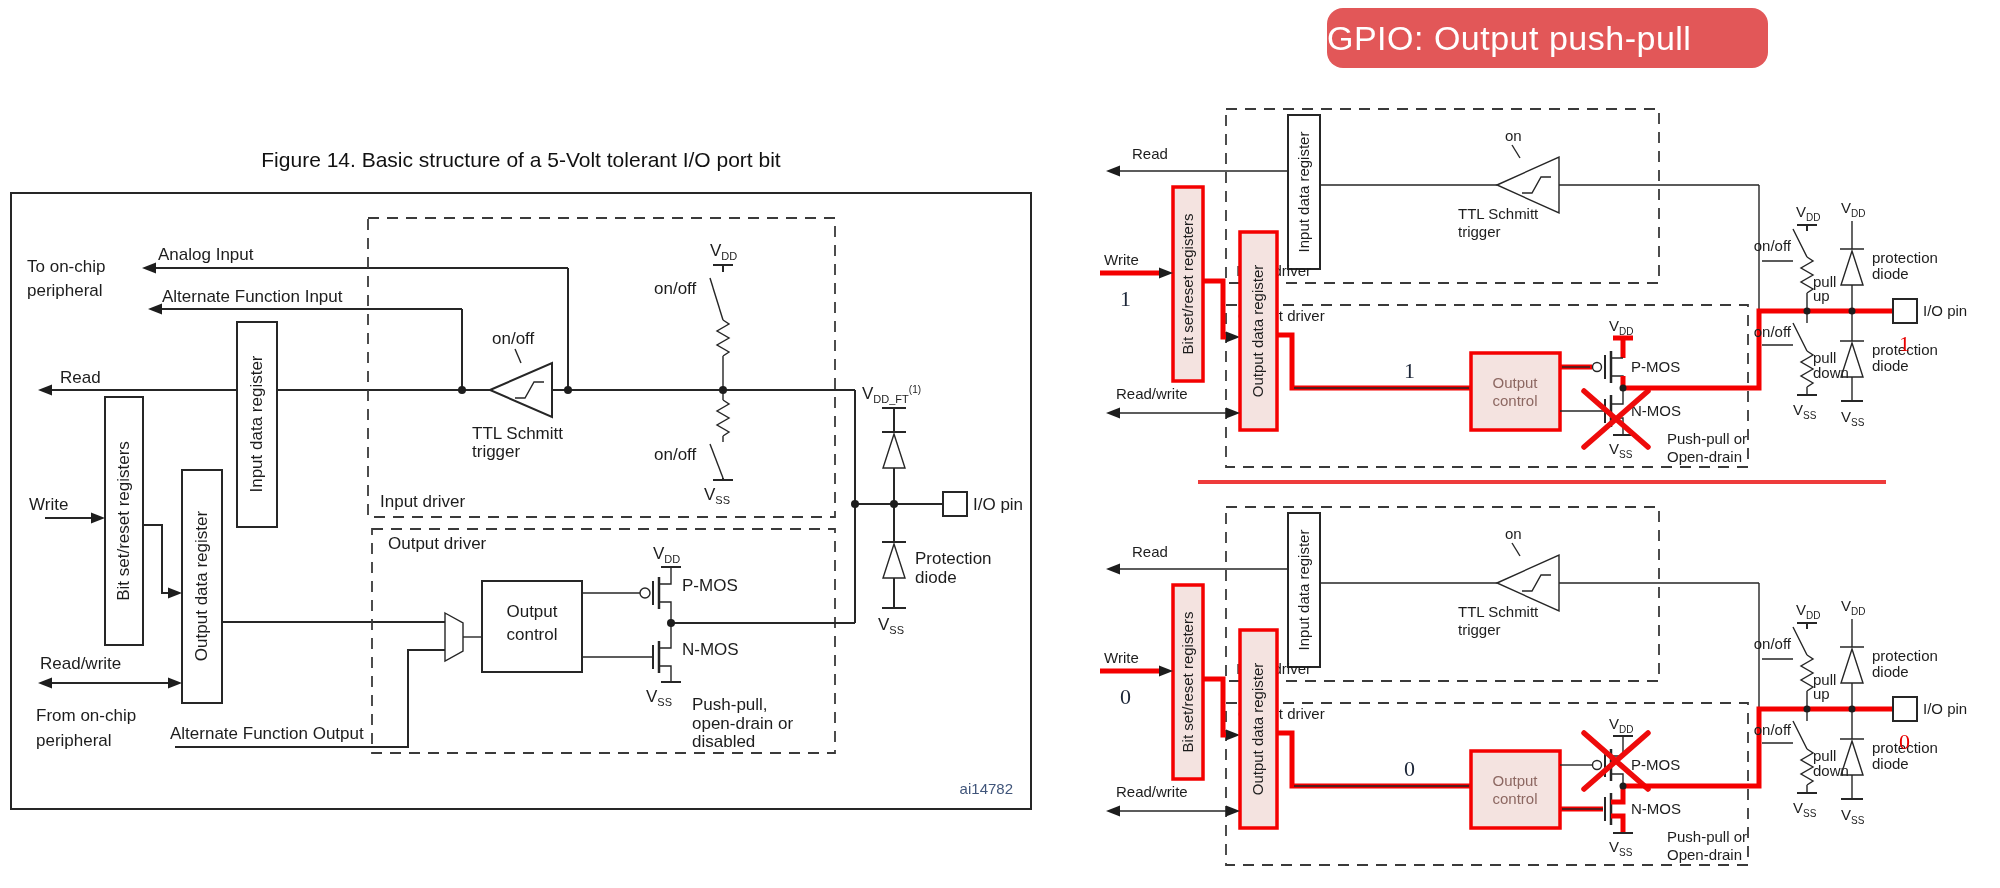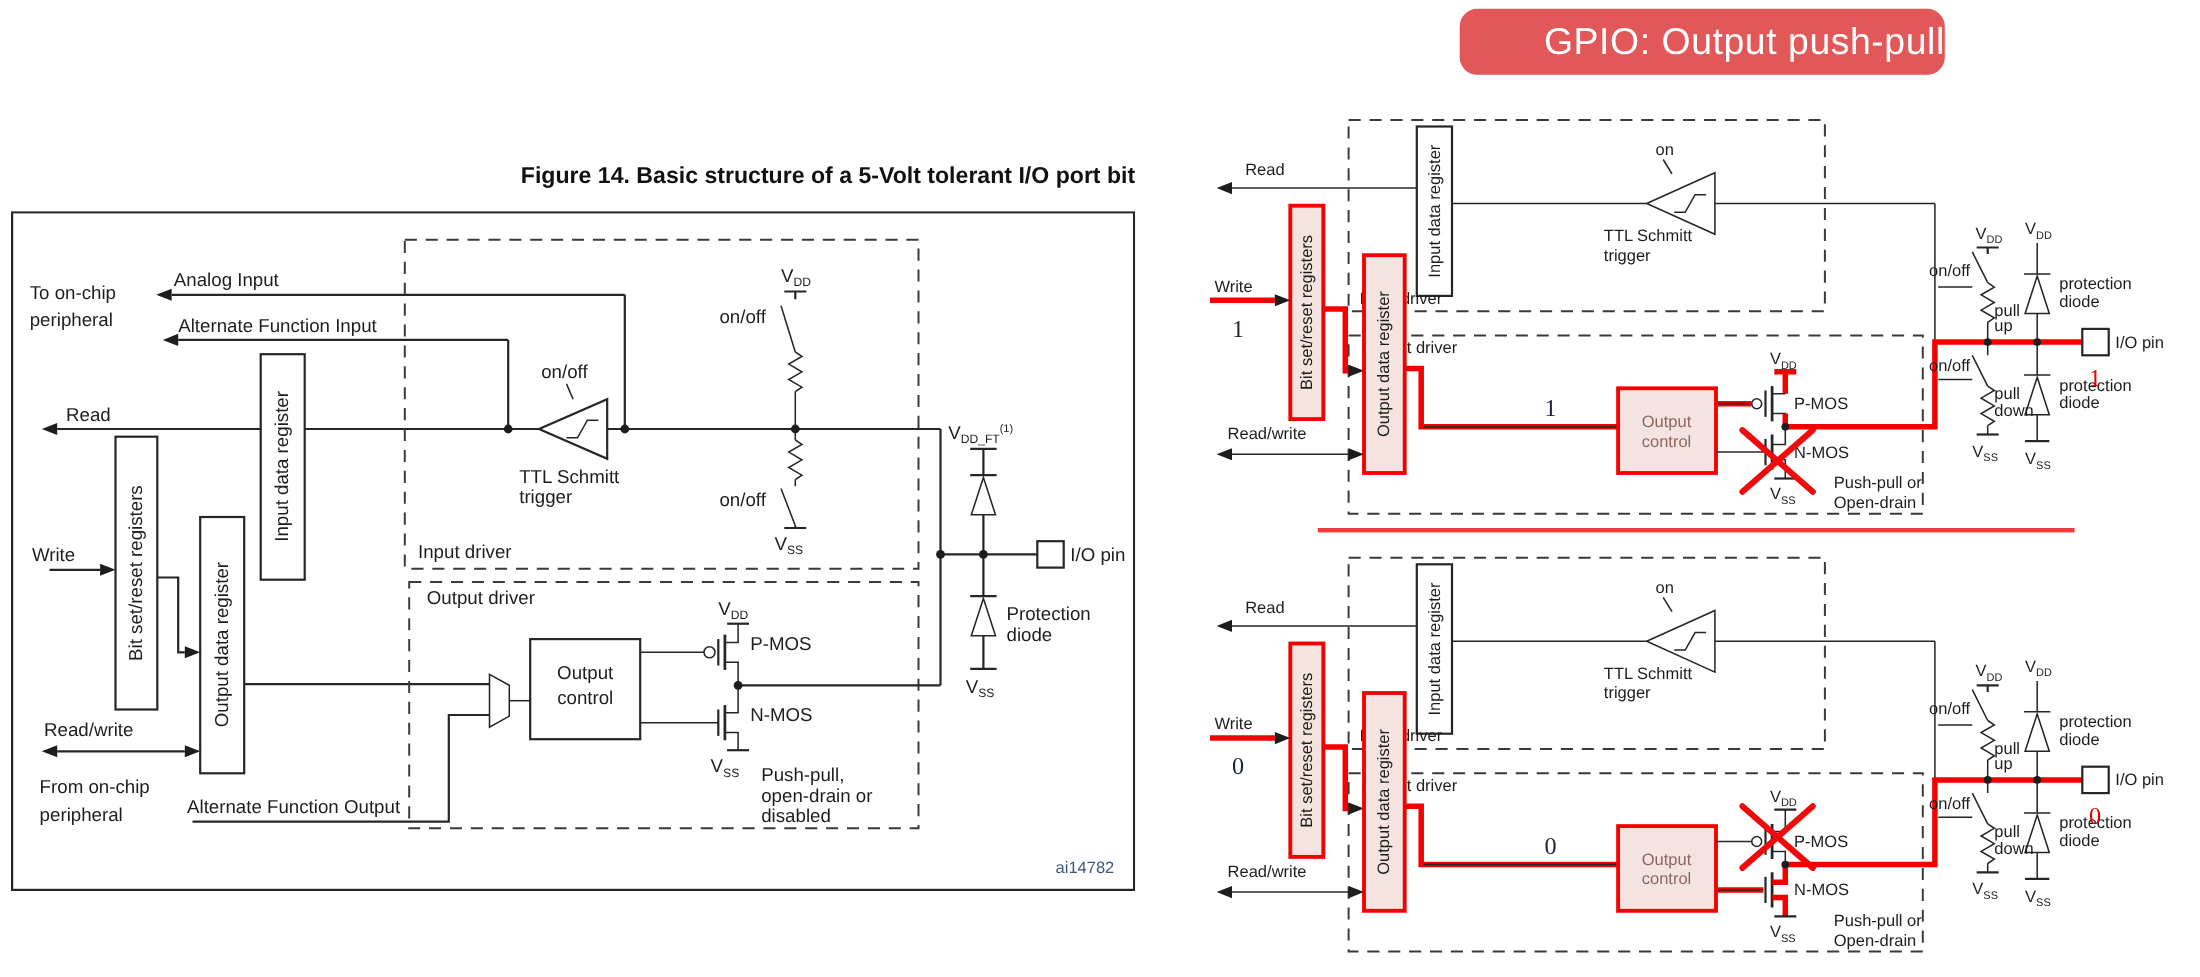--- a/index.html
+++ b/index.html
@@ -1,23 +1,23 @@
 <!DOCTYPE html>
 <html><head>
 <meta charset="utf-8">
 <style>
   html,body{margin:0;padding:0;background:#ffffff;}
   #stage{position:relative;width:2000px;height:888px;background:#ffffff;overflow:hidden;
          font-family:"Liberation Sans",sans-serif;}
   .abs{position:absolute;}
   
-  #fig-title{left:10px;top:148px;width:1022px;text-align:right;font-size:21px;font-weight:bold;color:#111;}
+  #fig-title{left:10px;top:148px;width:1022px;text-align:center;font-size:21px;font-weight:normal;color:#111;}
   
   #pill{left:1327px;top:8px;width:441px;height:60px;background:#e25758;border-radius:16px;
-        color:#fff;font-size:34px;display:flex;align-items:center;justify-content:flex-end;letter-spacing:.5px;}
+        color:#fff;font-size:34px;display:flex;align-items:center;justify-content:flex-start;letter-spacing:.5px;}
   
   #divider{left:1198px;top:480px;width:688px;height:4px;background:#ee3b3b;}
   
   .k{stroke:#262626;stroke-width:2;fill:none}
   .k25{stroke:#262626;stroke-width:2.5;fill:none}
   .kt{stroke:#262626;stroke-width:1.4;fill:none}
   .d{stroke:#3a3a3a;stroke-width:1.8;fill:none;stroke-dasharray:11 8}
   .r{stroke:#f40000;stroke-width:5;fill:none}
   .xr{stroke:#ee0b0b;stroke-width:5.5;fill:none;stroke-linecap:round}
   .pink{fill:#f4e3e0;stroke:#f40000;stroke-width:3.5}

